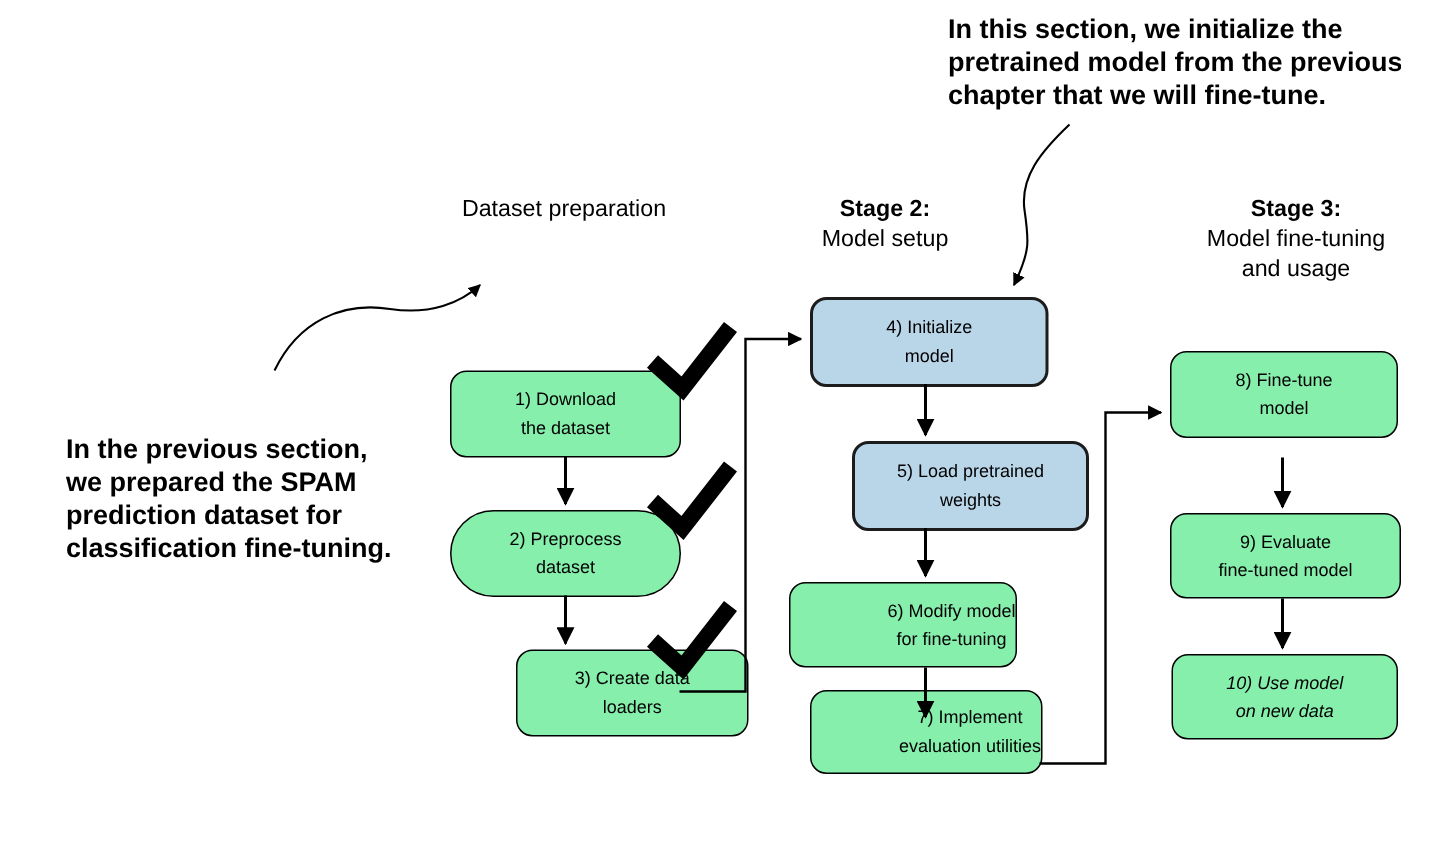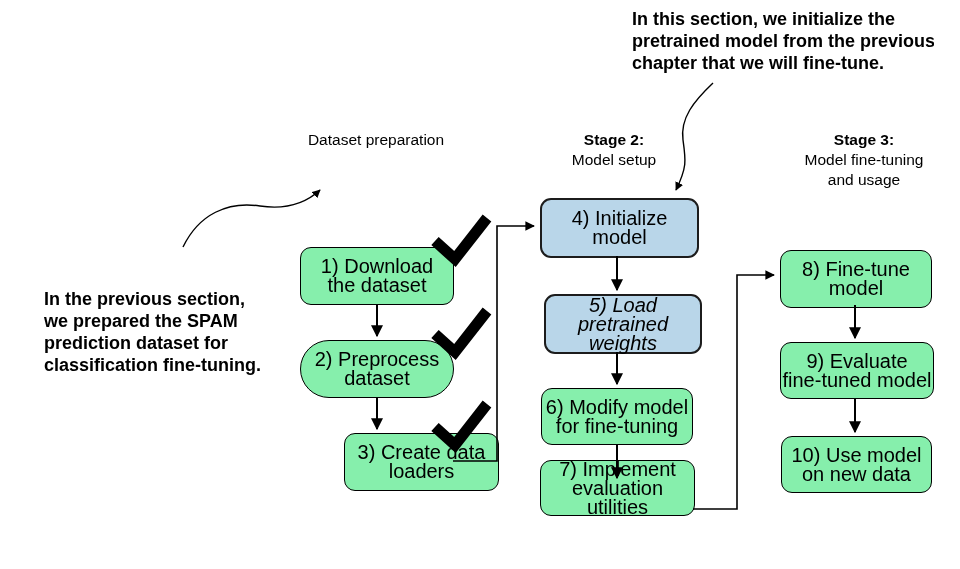--- a/index.html
+++ b/index.html
@@ -19,21 +19,21 @@
   .stage-header{
     position:absolute;width:200px;text-align:center;font-size:15.5px;line-height:20px;
   }
   .stage-header .stage-title{font-weight:bold;}
   .stage-header .stage-subtitle{white-space:pre-line;}
   .step{
     position:absolute;border:1.6px solid var(--line);border-radius:11px;background:#86efac;
     display:flex;align-items:center;justify-content:center;
   }
   .step span{
-    text-align:center;font-size:20px;line-height:19px;white-space:pre-line;
+    text-align:center;font-size:12px;line-height:19px;white-space:pre-line;
   }
   .step.hl{background:var(--highlight);border-width:2.1px;border-color:#1c1c1c;}
   svg.overlay{position:absolute;left:0;top:0;pointer-events:none;color:var(--line);}
   .ln{stroke:var(--line);fill:none;}
   .w2{stroke-width:2;}
   .w16{stroke-width:1.6;}
   .w14{stroke-width:1.4;}
   .ck{stroke:var(--line);fill:none;stroke-width:11;stroke-linejoin:miter;stroke-linecap:butt;}
 </style>
 </head>
@@ -45,21 +45,21 @@
 pretrained model from the previous
 chapter that we will fine-tune.</div>
   <div class="note" style="left:44px;top:244px;width:250px;margin-top:44px;">In the previous section,
 we prepared the SPAM
 prediction dataset for
 classification fine-tuning.</div>
 
   <div class="stage-header" style="left:276px;top:130px;">
     <div class="stage-subtitle">Dataset preparation</div>
   </div>
-  <div class="stage-header" style="left:514px;top:130px;">
+  <div class="stage-header" style="left:490px;top:130px;">
     <div class="stage-title">Stage 2:</div>
     <div class="stage-subtitle">Model setup</div>
   </div>
   <div class="stage-header" style="left:764px;top:130px;">
     <div class="stage-title">Stage 3:</div>
     <div class="stage-subtitle">Model fine-tuning
 and usage</div>
   </div>
 
   <div class="step" style="left:300px;top:247px;width:152px;height:56px;">
@@ -72,42 +72,42 @@
   </div>
   <div class="step" style="left:300px;top:433px;width:153px;height:56px;margin-left:44px;">
     <span>3) Create data
 loaders</span>
   </div>
 
   <div class="step hl" style="left:540px;top:198px;width:155px;height:56px;">
     <span>4) Initialize
 model</span>
   </div>
-  <div class="step hl" style="left:544px;top:294px;width:154px;height:56px;font-style:italic;">
+  <div class="step hl" style="left:568px;top:294px;width:154px;height:56px;">
     <span>5) Load pretrained
 weights</span>
   </div>
-  <div class="step" style="left:541px;top:388px;width:150px;height:55px;">
+  <div class="step" style="left:526px;top:388px;width:150px;height:55px;justify-content:flex-end;">
     <span>6) Modify model
 for fine-tuning</span>
   </div>
   <div class="step" style="left:540px;top:460px;width:153px;height:54px;justify-content:flex-end;">
     <span>7) Implement
 evaluation utilities</span>
   </div>
 
-  <div class="step" style="left:780px;top:250px;width:150px;height:56px;">
+  <div class="step" style="left:780px;top:234px;width:150px;height:56px;">
     <span>8) Fine-tune
 model</span>
   </div>
   <div class="step" style="left:780px;top:342px;width:152px;height:55px;align-items:center;">
     <span>9) Evaluate
 fine-tuned model</span>
   </div>
-  <div class="step" style="left:781px;top:436px;width:149px;height:55px;">
+  <div class="step" style="left:781px;top:436px;width:149px;height:55px;font-style:italic;">
     <span>10) Use model
 on new data</span>
   </div>
 
   <svg class="overlay" width="960" height="569" viewBox="0 0 960 569">
     <defs>
       <marker id="ah" viewBox="0 0 10 10" refX="9" refY="5" markerWidth="6" markerHeight="6" orient="auto">
         <path d="M0 0 L10 5 L0 10 Z" fill="currentColor"></path>
       </marker>
     </defs>

